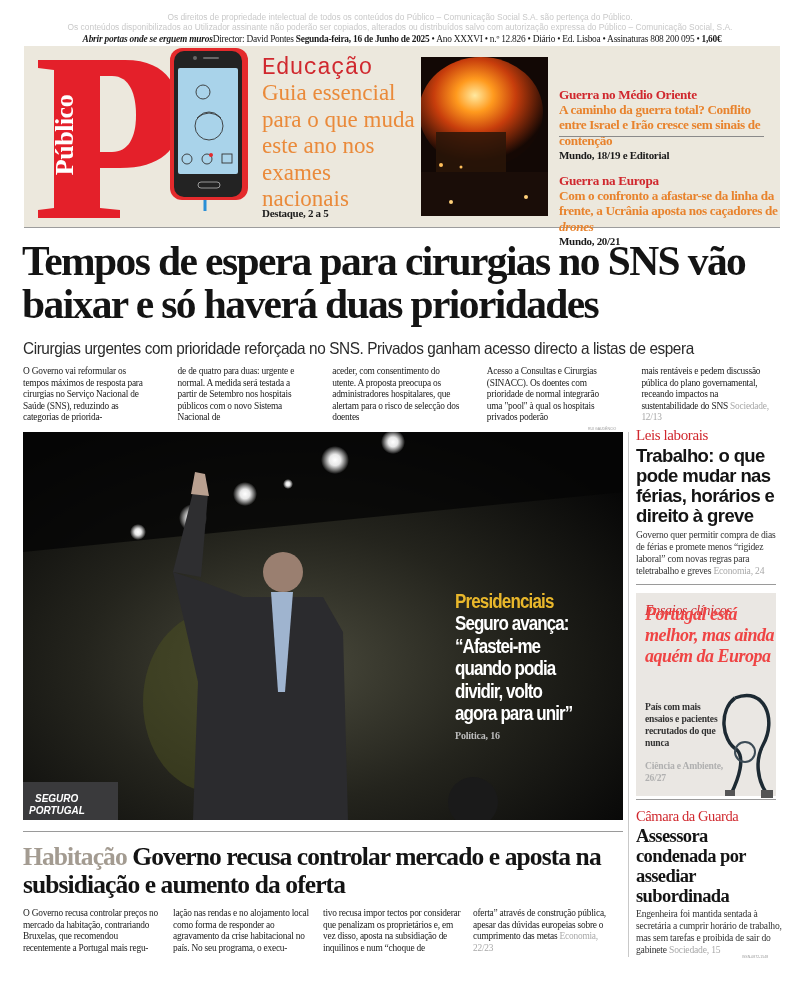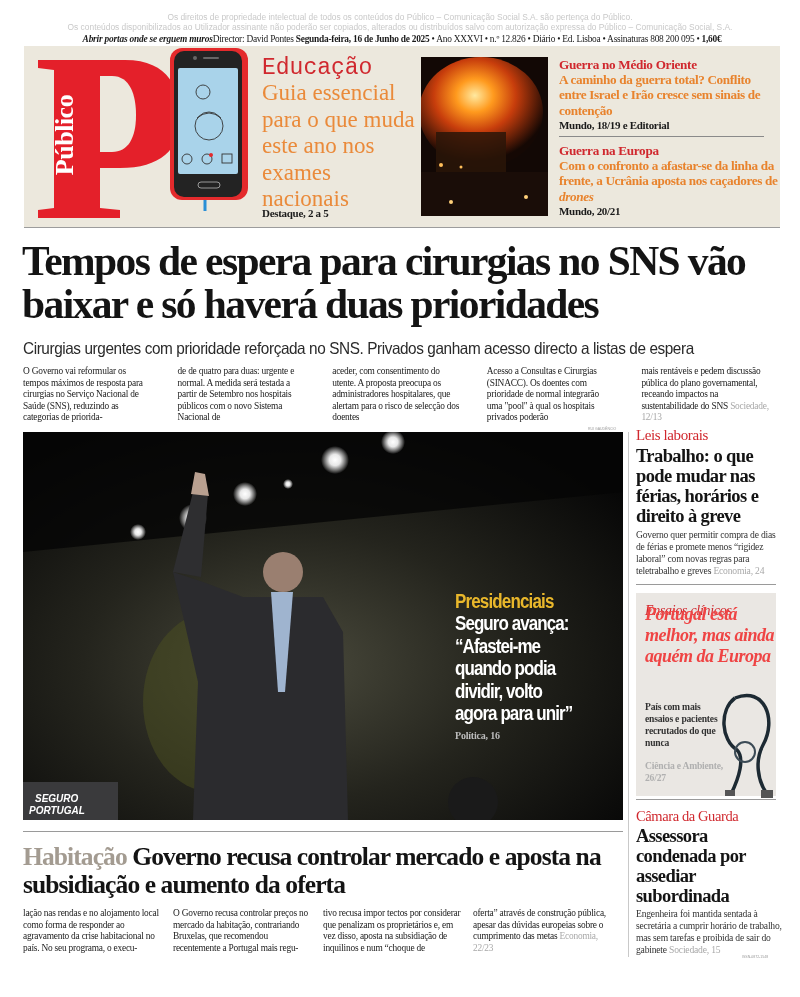--- a/index.html
+++ b/index.html
@@ -23,51 +23,51 @@
   .banner { top: 46px; left: 24px; width: 756px; height: 182px; background: #ece8dd; border-bottom: 1.5px solid #9c9c9c; }
   .logo-p { top: 40px; left: 30px; width: 150px; height: 182px; }
   .phone { top: 46px; left: 165px; width: 90px; height: 165px; }
 
   .edu-kicker { top: 56px; left: 262px; font-family: Liberation Mono, monospace; font-size: 23px; color: #d0282e; line-height: 24px; }
   .edu-head { top: 80px; left: 262px; width: 160px; font-family: "Liberation Serif", serif; font-size: 23px; color: #ea8a3a; line-height: 26.6px; }
   .edu-ref { top: 207px; left: 262px; font-family: "Liberation Serif", serif; font-weight: bold; font-size: 11px; letter-spacing: -0.3px; }
 
   .fire { top: 57px; left: 421px; width: 127px; height: 159px; overflow: hidden; background: #1a0c06; }
 
-  .side-item { left: 559px; width: 220px; font-family: "Liberation Serif", serif; }
+  .side-item { left: 559px; width: 220px; font-family: "Liberation Serif", serif; margin-top: 30px; }
   .side-item .kick { color: #d0282e; font-weight: bold; font-size: 13.2px; line-height: 15px; letter-spacing: -0.3px; }
   .side-item .head { color: #e8832d; font-weight: bold; font-size: 13.2px; line-height: 15.3px; letter-spacing: -0.35px; }
   .side-item .head i { font-style: italic; }
   .side-item .ref { color: #1a1a1a; font-weight: bold; font-size: 11px; line-height: 14px; letter-spacing: -0.3px; }
   .side-1 { top: 57px; }
   .side-2 { top: 143px; }
   .side-rule { top: 136px; left: 559px; width: 205px; height: 1px; background: #8a8a8a; }
 
   
   .main-head { top: 240px; left: 22px; width: 760px; font-family: "Liberation Serif", serif; font-weight: bold; font-size: 41.5px; line-height: 43px; letter-spacing: -1.6px; color: #141414; }
   .main-deck { top: 338px; left: 23px; width: 760px; font-family: "Liberation Sans", sans-serif; font-size: 16.5px; line-height: 20px; letter-spacing: -0.45px; color: #2a2a2a; transform: scaleX(0.93); transform-origin: left; white-space: nowrap; }
 
-  .body-cols { top: 366px; left: 23px; width: 757px; display: flex; gap: 16px; font-family: "Liberation Serif", serif; font-size: 9.4px; line-height: 11.6px; color: #222; justify-content: center; }
+  .body-cols { top: 366px; left: 23px; width: 757px; display: flex; gap: 16px; font-family: "Liberation Serif", serif; font-size: 9.4px; line-height: 11.6px; color: #222; }
   .body-cols .col { width: 151.4px; padding-right: 10px; letter-spacing: -0.22px; }
   .col-ref { color: #a8a8a8; }
 
   .rule-h { height: 1px; background: #9a9a9a; }
 
   
   .photo { top: 432px; left: 23px; width: 600px; height: 388px; background: #ec4899; overflow: hidden; }
   .credit { top: 427px; left: 588px; font-family: "Liberation Sans", sans-serif; font-size: 3.5px; color: #999; letter-spacing: 0; }
   .pres { top: 590px; left: 455px; width: 170px; font-family: "Liberation Sans", sans-serif; font-weight: bold; }
   .pres .kick { color: #e9b72b; font-size: 20px; line-height: 22px; letter-spacing: -1px; transform: scaleX(0.85); transform-origin: left; white-space: nowrap; }
   .pres .head { color: #ffffff; font-size: 20px; line-height: 22.5px; letter-spacing: -1.1px; transform: scaleX(0.85); transform-origin: left; white-space: nowrap; }
   .pres .ref { color: #bdbdbd; font-family: "Liberation Serif", serif; font-size: 10px; margin-top: 5px; letter-spacing: -0.2px; }
 
   
   .rcol-vrule { top: 432px; left: 628px; width: 1px; height: 525px; background: #c9c9c9; }
   .lab-kick { top: 427px; left: 636px; font-family: "Liberation Serif", serif; font-size: 15px; color: #d0282e; letter-spacing: -0.4px; }
-  .lab-head { top: 446px; left: 636px; width: 150px; font-family: Liberation Serif, serif; font-weight: bold; font-size: 18.5px; line-height: 20px; letter-spacing: -0.6px; color: #141414; }
+  .lab-head { top: 446px; left: 636px; width: 150px; font-family: Liberation Sans, sans-serif; font-weight: bold; font-size: 18.5px; line-height: 20px; letter-spacing: -0.6px; color: #141414; }
   .lab-body { top: 529px; left: 636px; width: 146px; font-family: "Liberation Serif", serif; font-size: 9.6px; line-height: 12px; letter-spacing: -0.2px; color: #333; }
   .grey-ref { color: #a8a8a8; }
 
   .clin-box { top: 593px; left: 636px; width: 140px; height: 203px; background: #eae7e3; }
   .clin-kick { top: 603px; left: 645px; font-family: "Liberation Serif", serif; font-style: italic; font-size: 14px; color: #d0282e; letter-spacing: -0.3px; }
   .clin-head { top: 604px; left: 645px; width: 130px; font-family: "Liberation Serif", serif; font-style: italic; font-weight: bold; font-size: 18px; line-height: 21px; letter-spacing: -0.5px; color: #ef4444; }
   .clin-body { top: 701px; left: 645px; width: 80px; font-family: "Liberation Serif", serif; font-weight: bold; font-size: 9.6px; line-height: 12px; letter-spacing: -0.2px; color: #333; }
   .clin-ref { top: 760px; left: 645px; width: 80px; font-family: "Liberation Serif", serif; font-weight: bold; font-size: 9.6px; line-height: 12px; color: #b0b0b0; letter-spacing: -0.2px; }
   .stetho { top: 690px; left: 715px; width: 62px; height: 112px; }
 
@@ -241,17 +241,17 @@
 <div class="abs rule-h" style="top:799px; left:636px; width:140px;"></div>
 
 <div class="abs guard-kick">Câmara da Guarda</div>
 <div class="abs guard-head">Assessora condenada por assediar subordinada</div>
 <div class="abs guard-body"><span>Engenheira foi mantida sentada à secretária a cumprir horário de trabalho, mas sem tarefas e proibida de sair do gabinete </span><span class="grey-ref">Sociedade, 15</span></div>
 <div class="abs issn">ISSN-0872-1548</div>
 
 <div class="abs rule-h" style="top:831px; left:23px; width:600px;"></div>
 <div class="abs hab-head"><span class="hkick">Habitação</span><span> Governo recusa controlar mercado e aposta na subsidiação e aumento da oferta</span></div>
 <div class="abs hab-cols">
+  <div class="col">O Governo recusa controlar preços no mercado da habitação, contrariando Bruxelas, que recomendou recentemente a Portugal mais regu-</div>
   <div class="col">lação nas rendas e no alojamento local como forma de responder ao agravamento da crise habitacional no país. No seu programa, o execu-</div>
-  <div class="col">O Governo recusa controlar preços no mercado da habitação, contrariando Bruxelas, que recomendou recentemente a Portugal mais regu-</div>
   <div class="col">tivo recusa impor tectos por considerar que penalizam os proprietários e, em vez disso, aposta na subsidiação de inquilinos e num “choque de</div>
   <div class="col"><span>oferta” através de construção pública, apesar das dúvidas europeias sobre o cumprimento das metas </span><span class="col-ref">Economia, 22/23</span></div>
 </div>
 
 </body></html>

